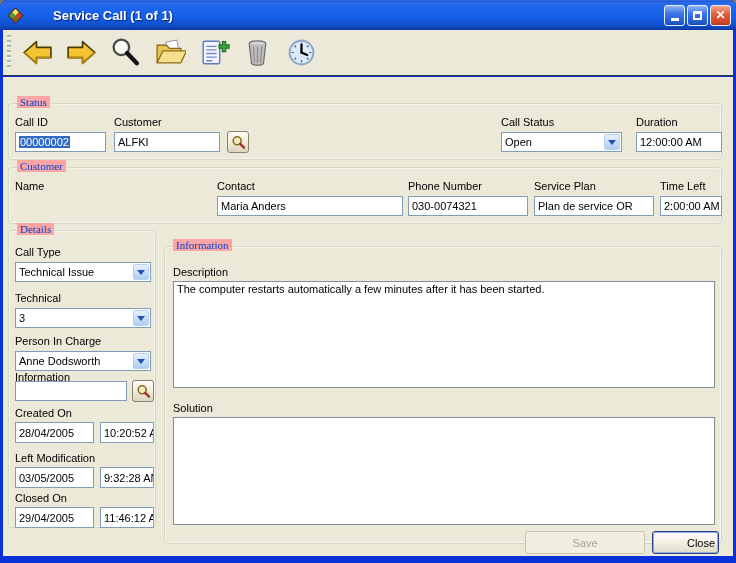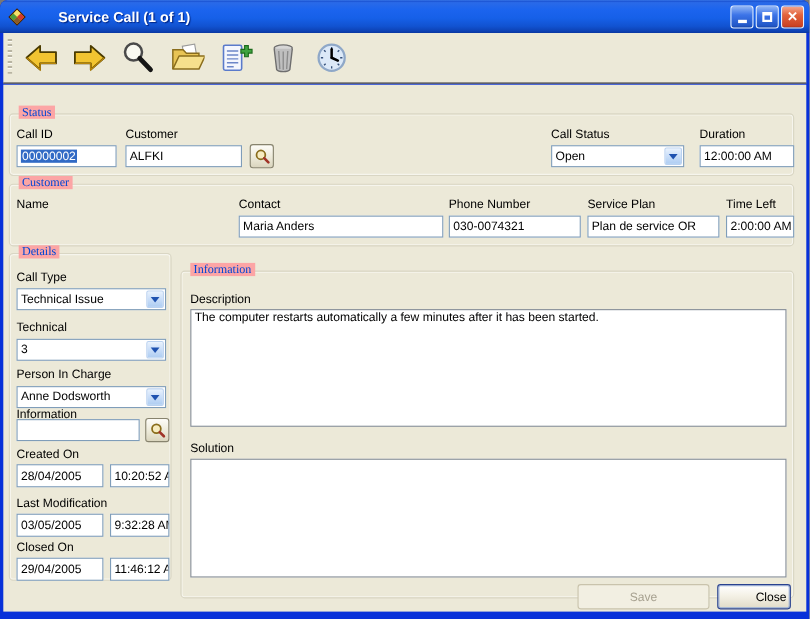--- a/index.html
+++ b/index.html
@@ -232,21 +232,21 @@
       <svg viewBox="0 0 15 15">
         <circle cx="6.2" cy="5.8" r="4" fill="#F7ECC0" stroke="#8A6D1C" stroke-width="1.6"></circle>
         <line x1="9.2" y1="8.8" x2="13" y2="12.6" stroke="#A03428" stroke-width="2.4" stroke-linecap="round"></line>
       </svg>
     </div>
 
     <span class="fld-label" style="left:6px; top:176px;">Created On</span>
     <div class="tb" style="left:6px; top:191px; width:79px; height:21px;">28/04/2005</div>
     <div class="tb" style="left:91px; top:191px; width:54px; height:21px;">10:20:52 AM</div>
 
-    <span class="fld-label" style="left:6px; top:221px;">Last Modification</span>
+    <span class="fld-label" style="left:6px; top:221px;">Left Modification</span>
     <div class="tb" style="left:6px; top:236px; width:79px; height:21px;">03/05/2005</div>
     <div class="tb" style="left:91px; top:236px; width:54px; height:21px;">9:32:28 AM</div>
 
     <span class="fld-label" style="left:6px; top:261px;">Closed On</span>
     <div class="tb" style="left:6px; top:276px; width:79px; height:21px;">29/04/2005</div>
     <div class="tb" style="left:91px; top:276px; width:54px; height:21px;">11:46:12 AM</div>
   </div>
 
   <div class="groupbox" style="left:164px; top:246px; width:558px; height:298px;">
     <span class="gb-title">Information</span>

